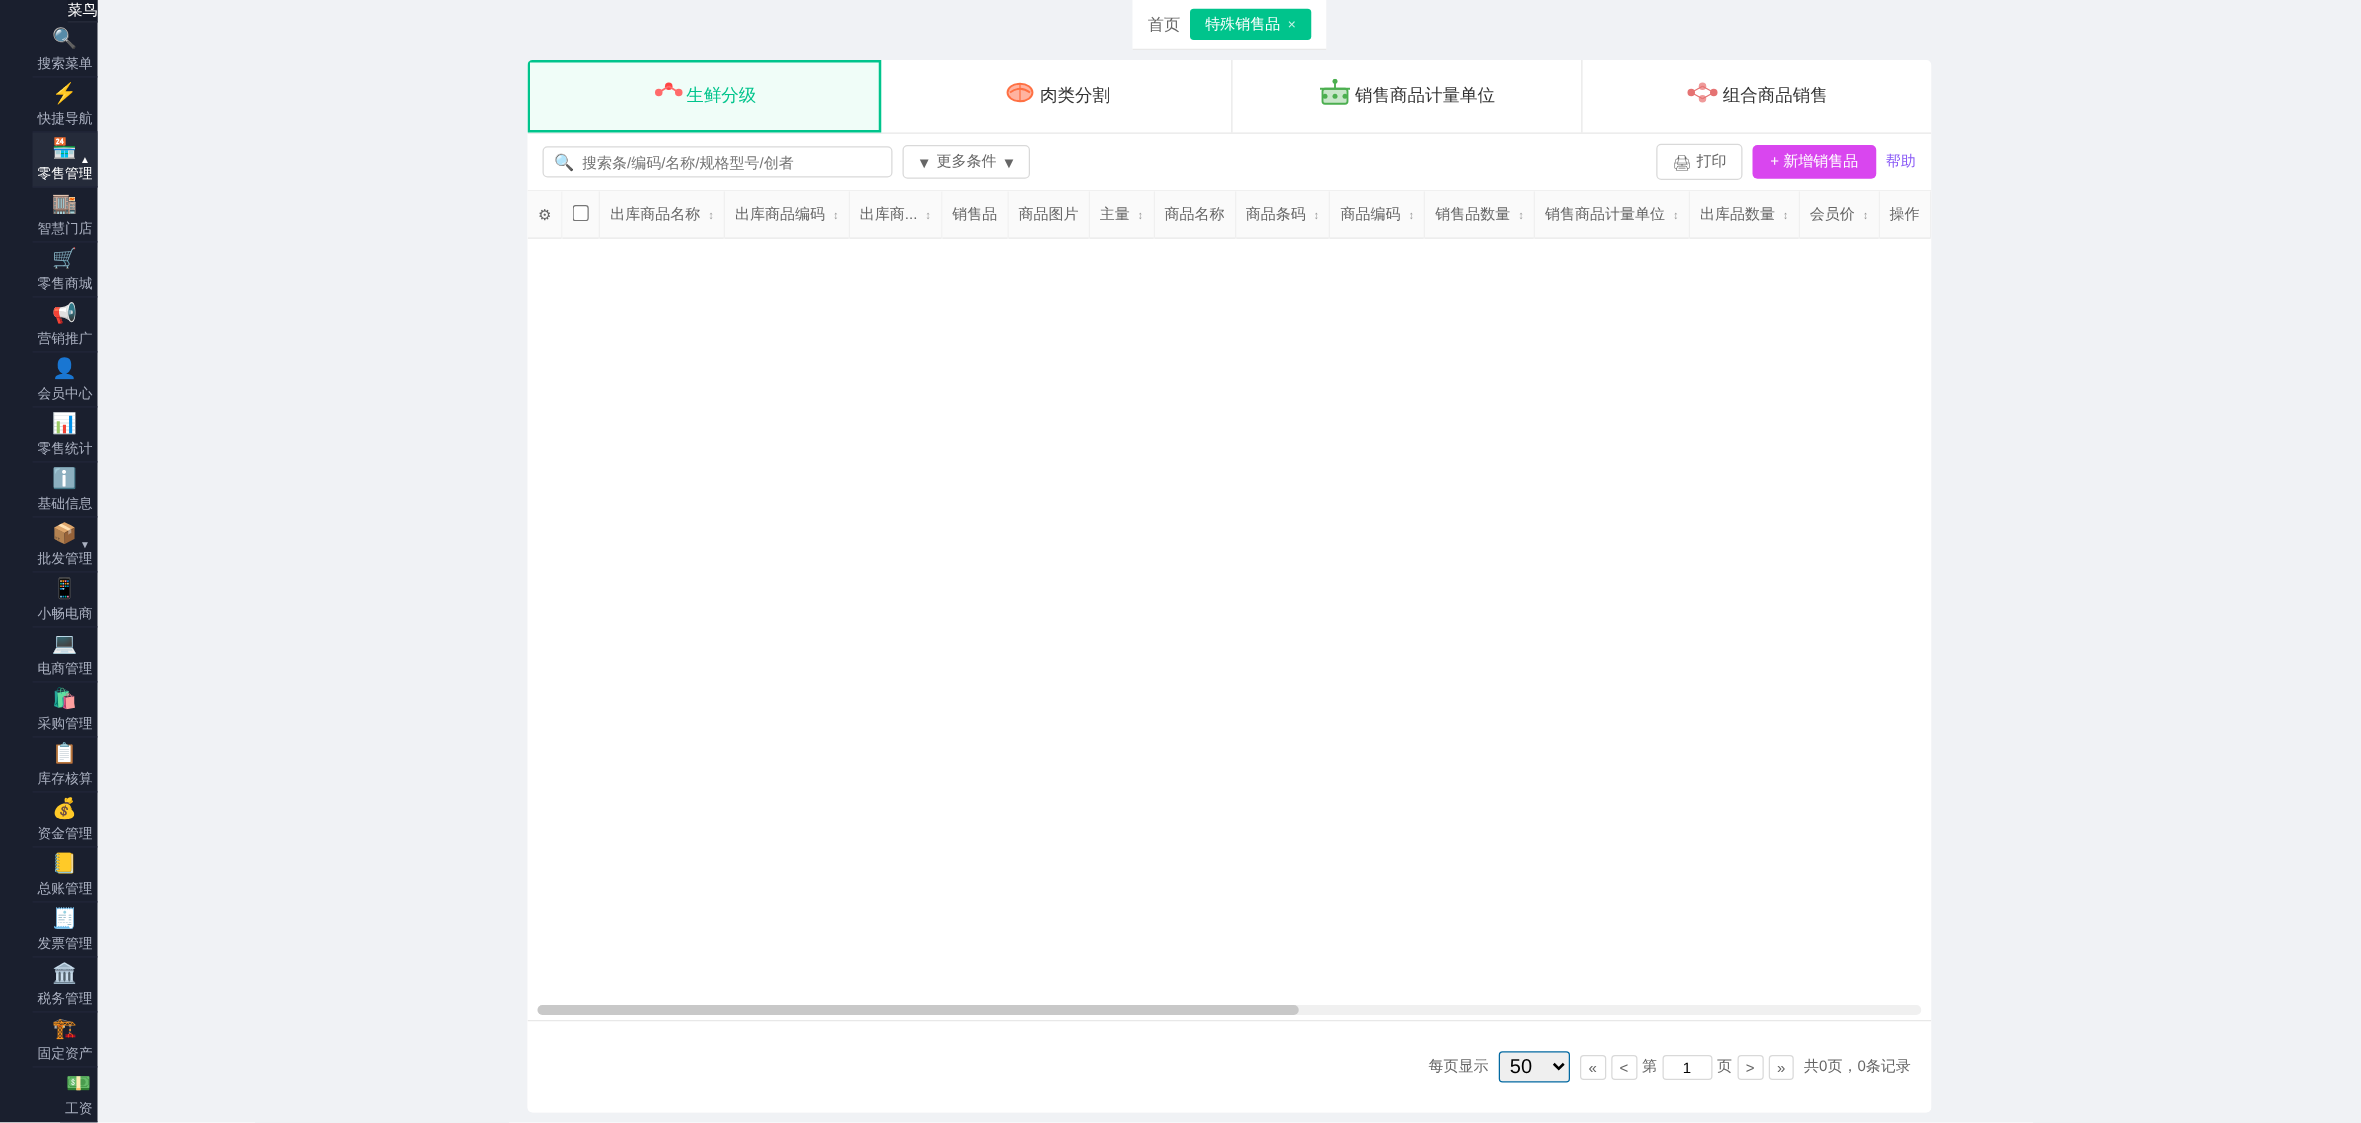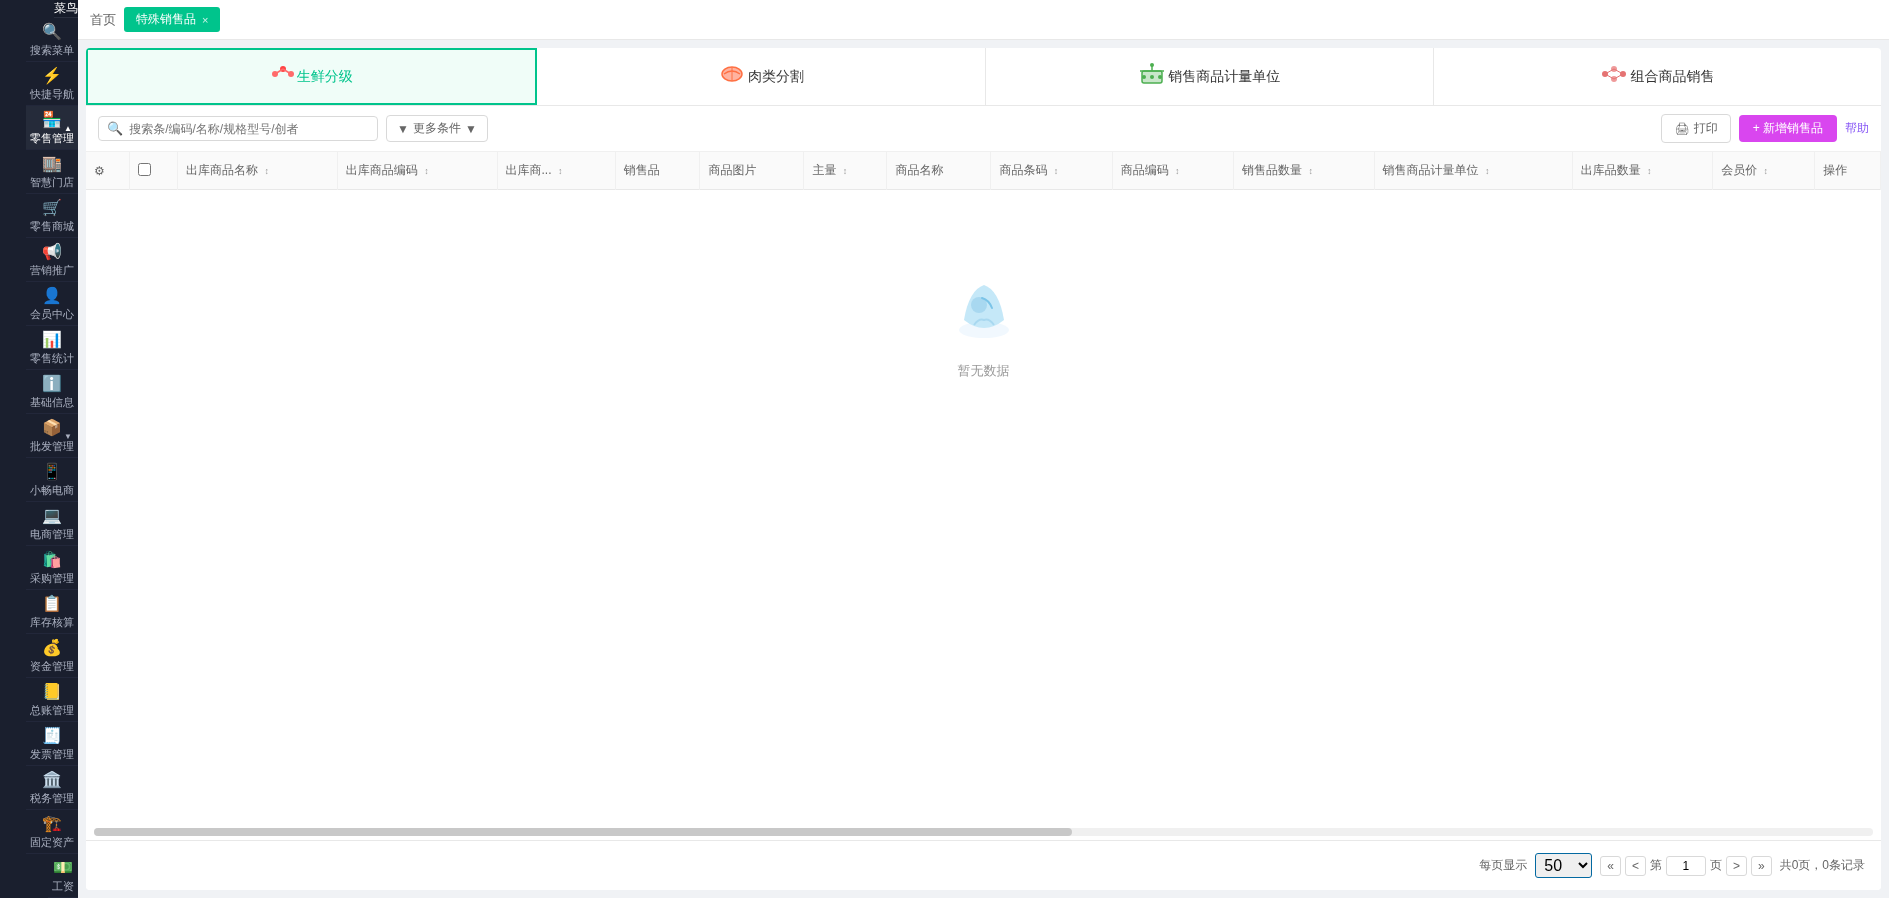--- a/index.html
+++ b/index.html
@@ -62,20 +62,21 @@
       font-size: 16px;
       margin-bottom: 2px;
     }
 
     
     .main-content {
       flex: 1;
       display: flex;
       flex-direction: column;
       overflow: hidden;
+      align-items: center;
     }
 
     
     .topbar {
       height: 40px;
       background: #fff;
       display: flex;
       align-items: center;
       padding: 0 12px;
       border-bottom: 1px solid #e8e8e8;
@@ -256,21 +257,21 @@
       width: 80px;
       height: 80px;
       margin-bottom: 12px;
     }
 
     
     .bottom-bar {
       display: flex;
       align-items: center;
       justify-content: flex-end;
-      padding: 12px 16px;
+      padding: 24px 16px;
       border-top: 1px solid #e8e8e8;
       gap: 8px;
       font-size: 12px;
       color: #666;
       background: #fff;
     }
     .bottom-bar select {
       border: 1px solid #0369a1;
       border-radius: 3px;
       padding: 2px 4px;
@@ -558,30 +559,20 @@
             </th>
             <th>
               <span>操作</span>
             </th>
           </tr>
         </thead>
         <tbody>
         </tbody>
       </table>
 
-      <div class="empty-state">
-        <svg class="empty-icon" viewBox="0 0 80 80" xmlns="http://www.w3.org/2000/svg">
-          <ellipse cx="40" cy="60" rx="25" ry="8" fill="#e8f4fd" opacity="0.6"></ellipse>
-          <path d="M20 50 Q25 20 40 15 Q55 20 60 50 Q50 58 40 58 Q30 58 20 50Z" fill="#c5e8f8"></path>
-          <circle cx="35" cy="35" r="8" fill="#a8d8f0"></circle>
-          <path d="M38 28 Q45 30 48 38" stroke="#7bc4e8" stroke-width="2" fill="none" stroke-linecap="round"></path>
-          <path d="M30 55 Q35 48 40 50 Q45 48 50 55" stroke="#a8d8f0" stroke-width="2" fill="none"></path>
-        </svg>
-        <span>暂无数据</span>
-      </div>
     </div>
 
     <div class="scroll-track">
       <div class="scroll-thumb"></div>
     </div>
 
     <div class="bottom-bar">
       <span>每页显示</span>
       <select><option value="10">10</option><option value="20">20</option><option value="50" selected="">50</option><option value="100">100</option></select>
       <div class="page-nav">

